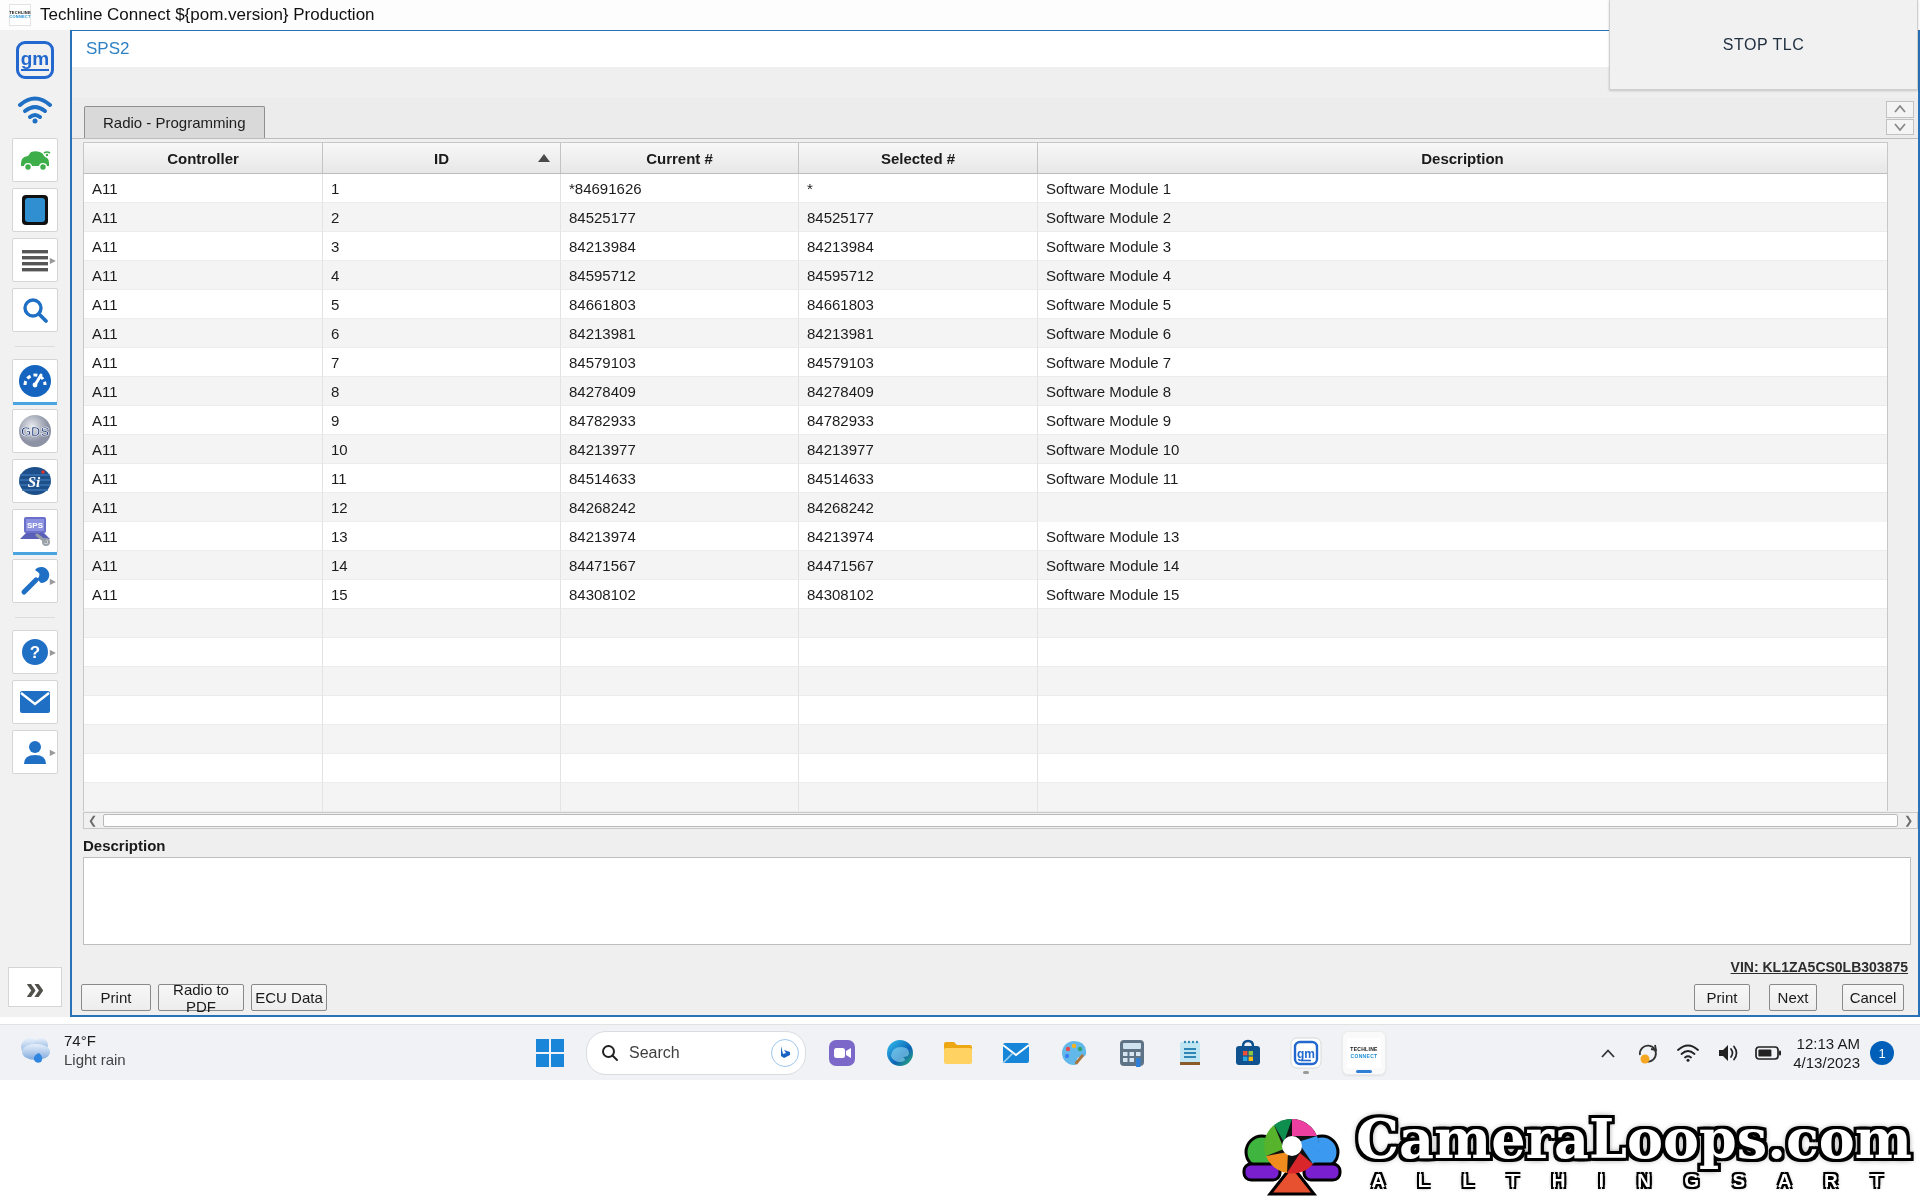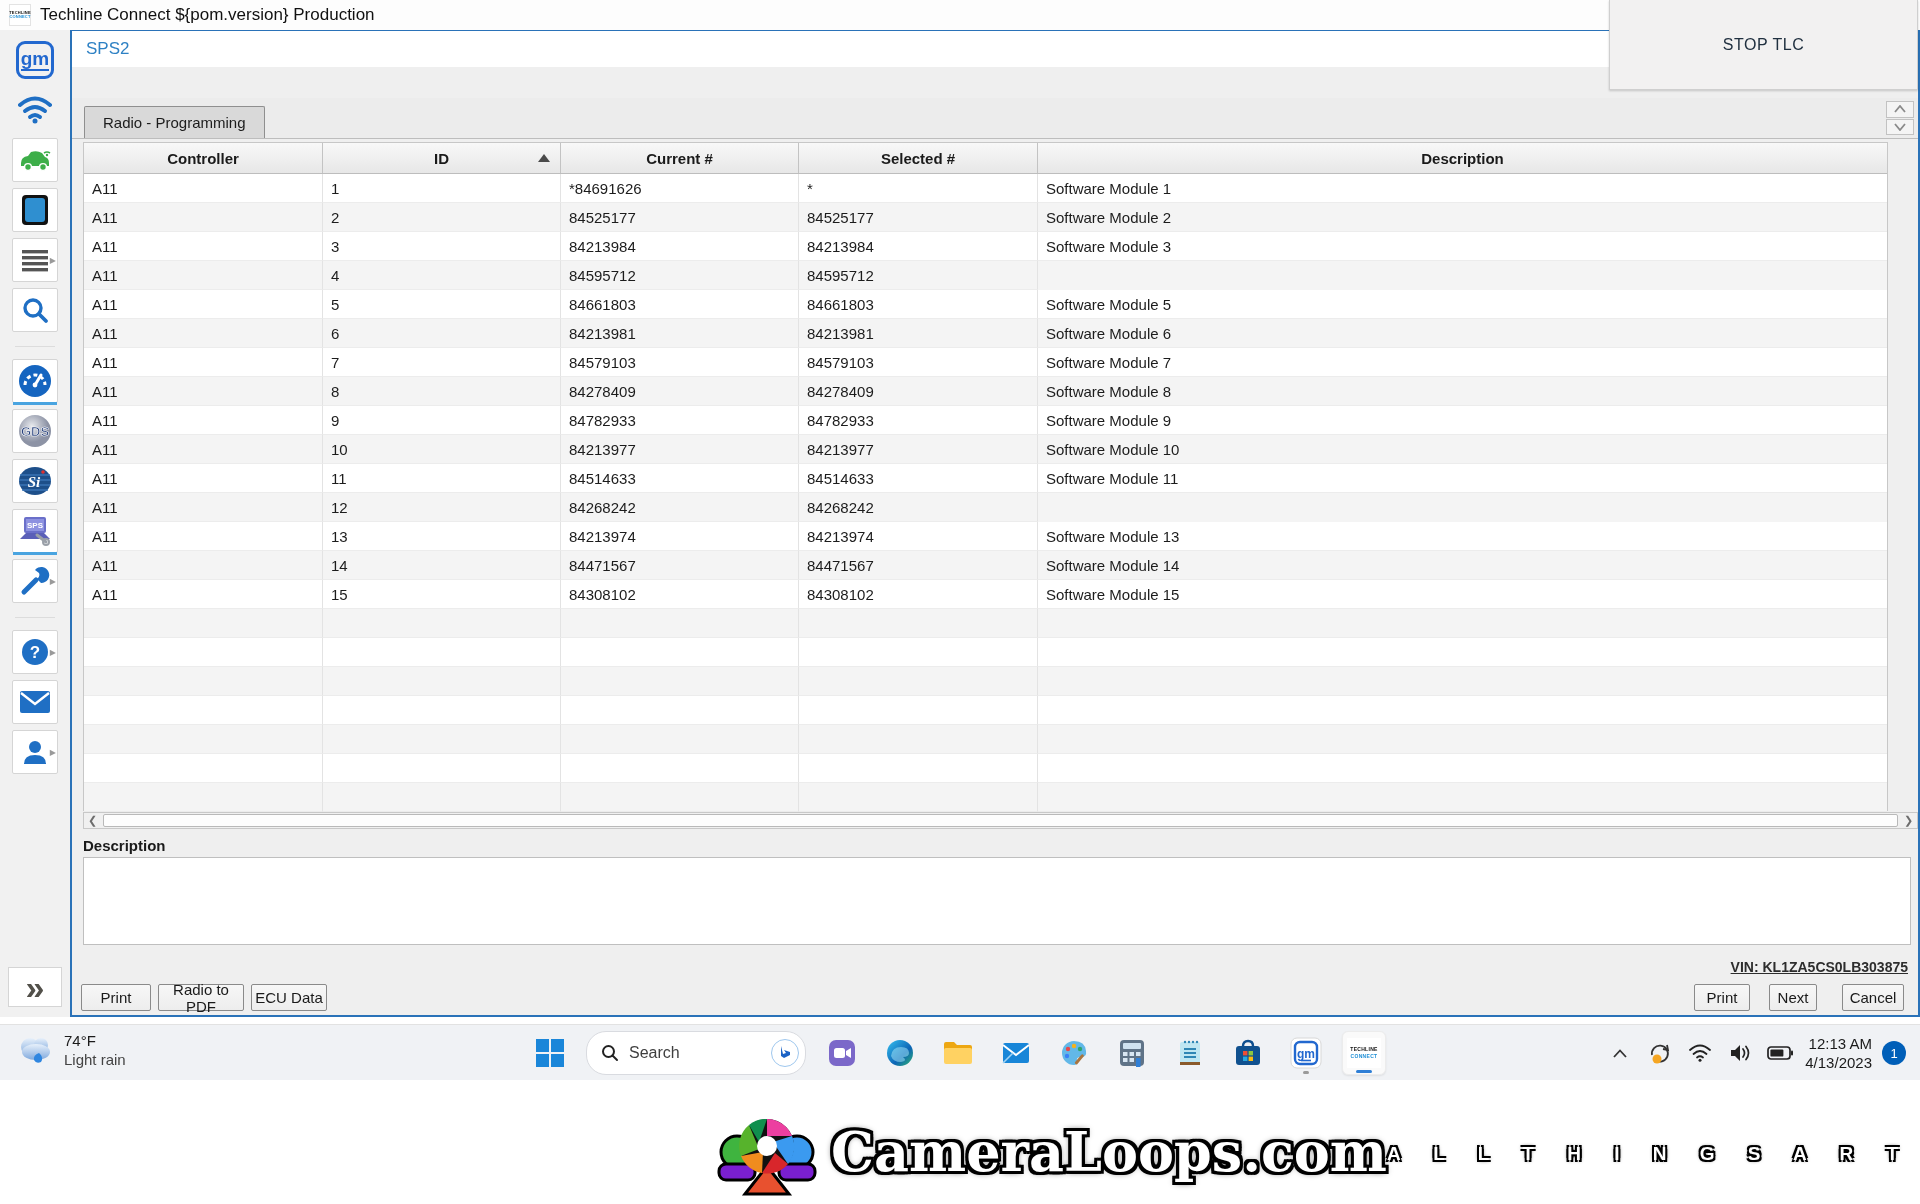--- a/index.html
+++ b/index.html
@@ -74,29 +74,29 @@
   .tb-icon { width:44px; height:44px; border-radius:6px; display:flex; align-items:center; justify-content:center; cursor:pointer; position:relative; }
   .search-pill { width:220px; height:44px; background:#fff; border:1px solid #d9dbe0; border-radius:20px; display:flex; align-items:center; padding:0 6px 0 14px; gap:10px; cursor:text; }
   .search-pill .stext { flex:1; font-size:16px; color:#3f3f3f; }
   .bing-badge { width:28px; height:28px; border-radius:50%; border:1.5px solid #9ec7ee; display:flex; align-items:center; justify-content:center; }
   .run-dot { position:absolute; bottom:1px; left:50%; transform:translateX(-50%); width:6px; height:3px; border-radius:2px; background:#9a9a9a; }
   .tb-icon.tlc-active { background:#fafafa; border:1px solid #ececec; box-shadow:0 1px 2px rgba(0,0,0,.08); }
   .tb-icon.tlc-active .run-dot { width:16px; background:#2f7fd6; }
   .tlc-tile { display:flex; flex-direction:column; align-items:center; justify-content:center; line-height:1; background:#fff; width:34px; height:30px; }
   .tlc-tile b { font-size:5px; color:#111; letter-spacing:.3px; }
   .tlc-tile i { font-style:normal; font-size:5px; font-weight:bold; color:#1f8fd6; letter-spacing:.3px; margin-top:2px; }
-  .tray { position:absolute; right:0; top:0; height:56px; display:flex; align-items:center; gap:10px; padding-right:14px; }
+  .tray { position:absolute; right:0; top:0; height:56px; display:flex; align-items:center; gap:10px; padding-right:26px; }
   .tray-ico { width:30px; height:30px; display:flex; align-items:center; justify-content:center; cursor:pointer; border-radius:4px; }
   .clock { text-align:right; font-size:15px; color:#1b1b1b; line-height:19px; cursor:pointer; }
   .noti-badge { width:24px; height:24px; border-radius:50%; background:#005fb8; color:#fff; font-size:13px; display:flex; align-items:center; justify-content:center; cursor:pointer; }
 
   
   .bottom-strip { position:absolute; left:0; top:1080px; width:1920px; height:124px; background:#fff; }
   .watermark { position:absolute; right:8px; bottom:6px; display:flex; align-items:center; gap:4px; }
-  .wm-text { display:flex; flex-direction:row; align-items:center; }
+  .wm-text { display:flex; flex-direction:column; align-items:center; }
   .wm-title { font-family:"DejaVu Serif", serif; font-weight:bold; font-size:54px; line-height:54px; color:#fff;
       text-shadow:-3px -3px 0 #000, 3px -3px 0 #000, -3px 3px 0 #000, 3px 3px 0 #000, 0 -3px 0 #000, 0 3px 0 #000, -3px 0 0 #000, 3px 0 0 #000, 0 0 7px #000; }
   .wm-sub { font-size:19px; font-weight:bold; letter-spacing:14px; color:#fff; margin-top:4px;
       text-shadow:-2px -2px 0 #000, 2px -2px 0 #000, -2px 2px 0 #000, 2px 2px 0 #000, 0 0 4px #000; }
 </style>
 </head>
 <body>
 
 <div id="stage">
 
@@ -283,20 +283,21 @@
               <div class="t-cell c1">3</div>
               <div class="t-cell c2">84213984</div>
               <div class="t-cell c3">84213984</div>
               <div class="t-cell c4">Software Module 3</div>
             </div>
             <div class="t-row alt">
               <div class="t-cell c0">A11</div>
               <div class="t-cell c1">4</div>
               <div class="t-cell c2">84595712</div>
               <div class="t-cell c3">84595712</div>
+              <div class="t-cell c4">Software Module 4</div>
             </div>
             <div class="t-row">
               <div class="t-cell c0">A11</div>
               <div class="t-cell c1">5</div>
               <div class="t-cell c2">84661803</div>
               <div class="t-cell c3">84661803</div>
               <div class="t-cell c4">Software Module 5</div>
             </div>
             <div class="t-row alt">
               <div class="t-cell c0">A11</div>

